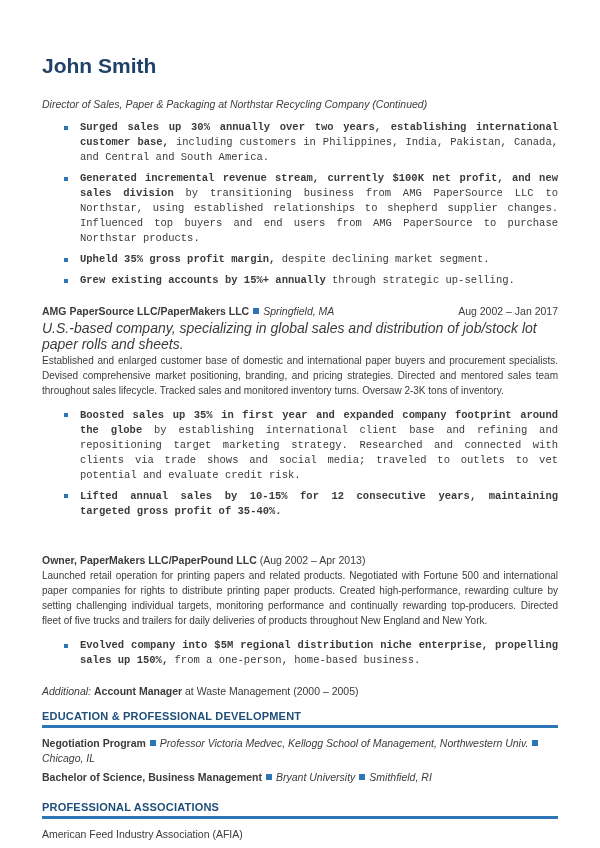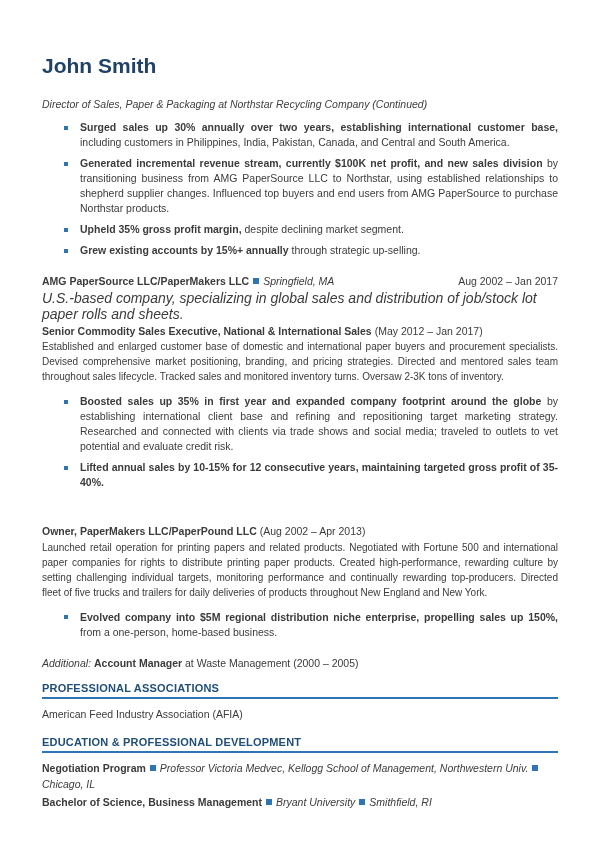--- a/index.html
+++ b/index.html
@@ -7,21 +7,21 @@
     --c-link:#0563c1; --c-body:#3b3b3b;
   }
   *{margin:0;padding:0;box-sizing:border-box;}
   html,body{background:#ffffff;}
   body{width:600px;font-family:"Liberation Sans","DejaVu Sans",sans-serif;color:var(--c-body);}
   .page{width:600px;height:848px;background:#fff;padding:54px 42px 16px 42px;display:flex;flex-direction:column;overflow:hidden;}
   .name{font-size:21px;font-weight:bold;color:var(--c-name);line-height:1.15;}
   .subtitle{font-style:italic;font-size:10.5px;margin-top:20px;color:#404040;}
   p,.li-text{font-size:10px;line-height:15px;text-align:justify;}
   ul{list-style:none;margin:10px 0 0 0;}
-  li{position:relative;padding-left:38px;margin-bottom:6px;font-size:10.5px;line-height:15px;text-align:justify;}
+  li{position:relative;padding-left:38px;margin-bottom:6px;font-size:10.5px;line-height:15px;text-align:justify;font-family:Liberation Mono, monospace;}
   li::before{content:"";position:absolute;left:22px;top:5.5px;width:4px;height:4px;background:var(--c-accent);}
   .b{font-weight:bold;text-align:center;}
   .it{font-style:italic;}
   .company{margin-top:9px;}
   .company-line{display:flex;justify-content:space-between;align-items:baseline;font-size:10.5px;line-height:16.5px;}
   .company-desc{font-style:italic;font-size:14px;line-height:16.5px;text-align:left;}
   .role-title{font-size:10.5px;line-height:16.5px;margin-top:0;}
   .role-title .dates{font-weight:normal;margin-left:3px;}
   .owner-block{margin-top:27px;}
   .sq{display:inline-block;width:6px;height:6px;background:var(--c-accent);margin:0 4px;position:relative;top:-1px;}
@@ -48,23 +48,20 @@
   </ul>
 
   <div class="company">
     <div class="company-line">
       <span>
         <span class="b">AMG PaperSource LLC/PaperMakers LLC</span><span class="sq"></span><span class="it">Springfield, MA</span>
       </span>
       <span>Aug 2002 – Jan 2017</span>
     </div>
     <div class="company-desc">U.S.-based company, specializing in global sales and distribution of job/stock lot paper rolls and sheets.</div>
-    <div class="role-title">
-      <span class="b">Senior Commodity Sales Executive, National &amp; International Sales</span><span class="dates">(May 2012 – Jan 2017)</span>
-    </div>
     <p>Established and enlarged customer base of domestic and international paper buyers and procurement specialists. Devised comprehensive market positioning, branding, and pricing strategies. Directed and mentored sales team throughout sales lifecycle. Tracked sales and monitored inventory turns. Oversaw 2-3K tons of inventory.</p>
     <ul>
       <li><span class="b">Boosted sales up 35% in first year and expanded company footprint around the globe</span> <span>by establishing international client base and refining and repositioning target marketing strategy. Researched and connected with clients via trade shows and social media; traveled to outlets to vet potential and evaluate credit risk.</span></li>
       <li><span class="b">Lifted annual sales by 10-15% for 12 consecutive years, maintaining targeted gross profit of 35-40%.</span> <span></span></li>
     </ul>
   </div>
 
   <div class="owner-block">
     <div class="role-title">
       <span class="b">Owner, PaperMakers LLC/PaperPound LLC</span><span class="dates">(Aug 2002 – Apr 2013)</span>
@@ -75,31 +72,31 @@
     </ul>
   </div>
 
   <div class="additional">
     <span class="it">Additional:</span>
     <span class="b">Account Manager</span>
     <span>at Waste Management (2000 – 2005)</span>
   </div>
 
   <div class="section">
-    <div class="section-title">PROFESSIONAL ASSOCIATIONS</div>
-    <div class="rule"></div>
-    <div class="section-body">American Feed Industry Association (AFIA)</div>
-  </div>
-
-  <div class="section">
     <div class="section-title">EDUCATION &amp; PROFESSIONAL DEVELOPMENT</div>
     <div class="rule"></div>
     <div class="section-body">
       <div class="edu-item">
         <span class="b">Negotiation Program</span><span class="sq"></span><span class="it">Professor Victoria Medvec, Kellogg School of Management, Northwestern Univ.</span><span class="sq"></span><span class="it">Chicago, IL</span>
       </div>
       <div class="edu-item">
         <span class="b">Bachelor of Science, Business Management</span><span class="sq"></span><span class="it">Bryant University</span><span class="sq"></span><span class="it">Smithfield, RI</span>
       </div>
     </div>
   </div>
 
+  <div class="section">
+    <div class="section-title">PROFESSIONAL ASSOCIATIONS</div>
+    <div class="rule"></div>
+    <div class="section-body">American Feed Industry Association (AFIA)</div>
+  </div>
+
 </div>
 
 </body></html>

